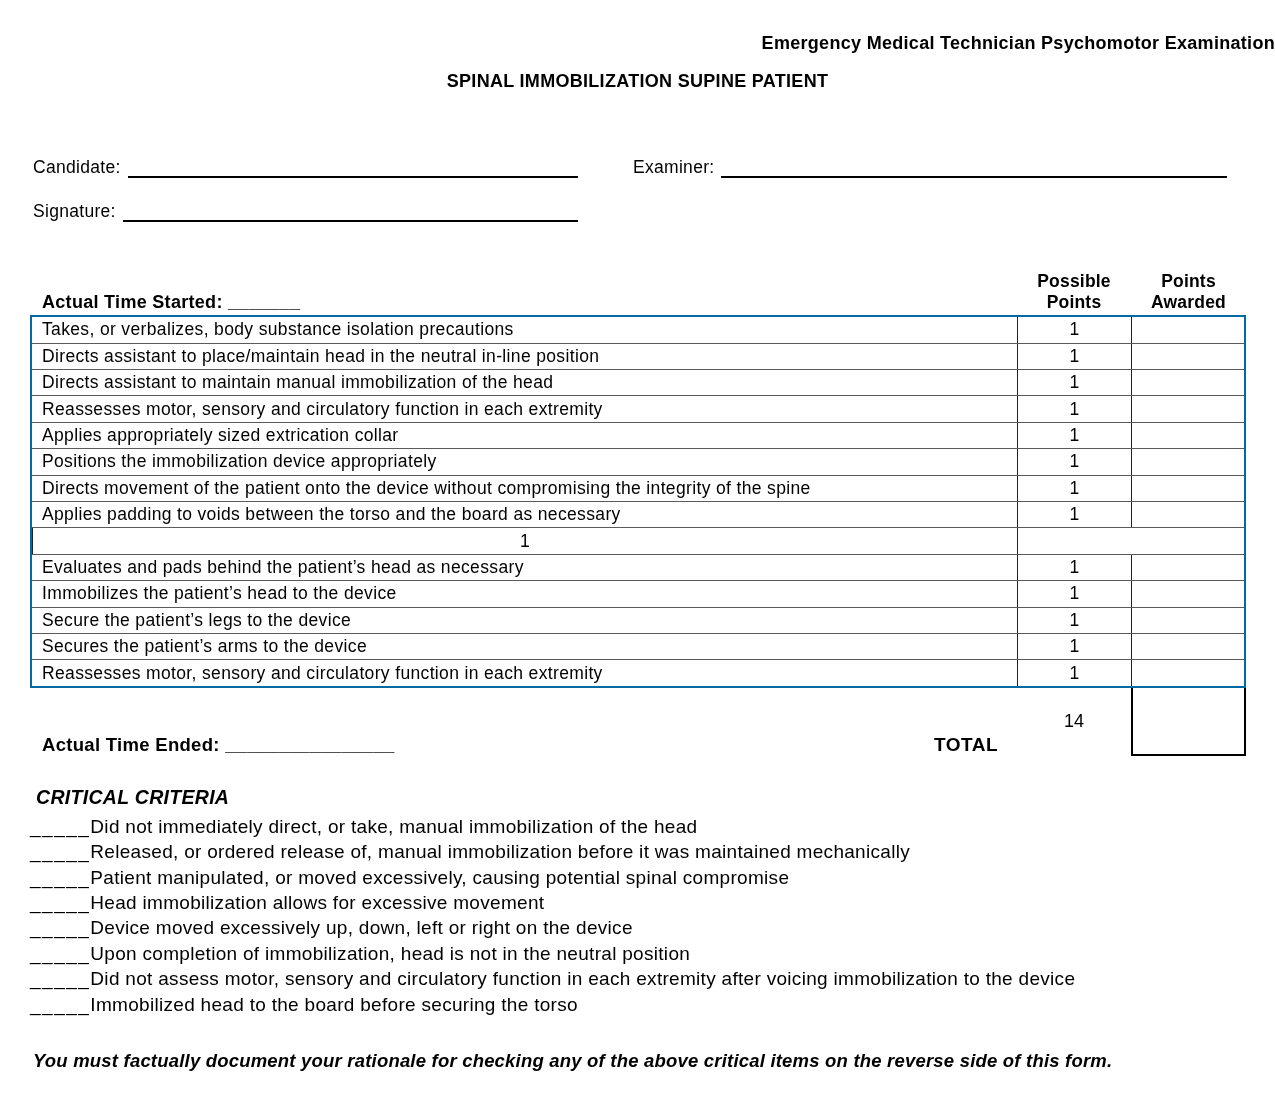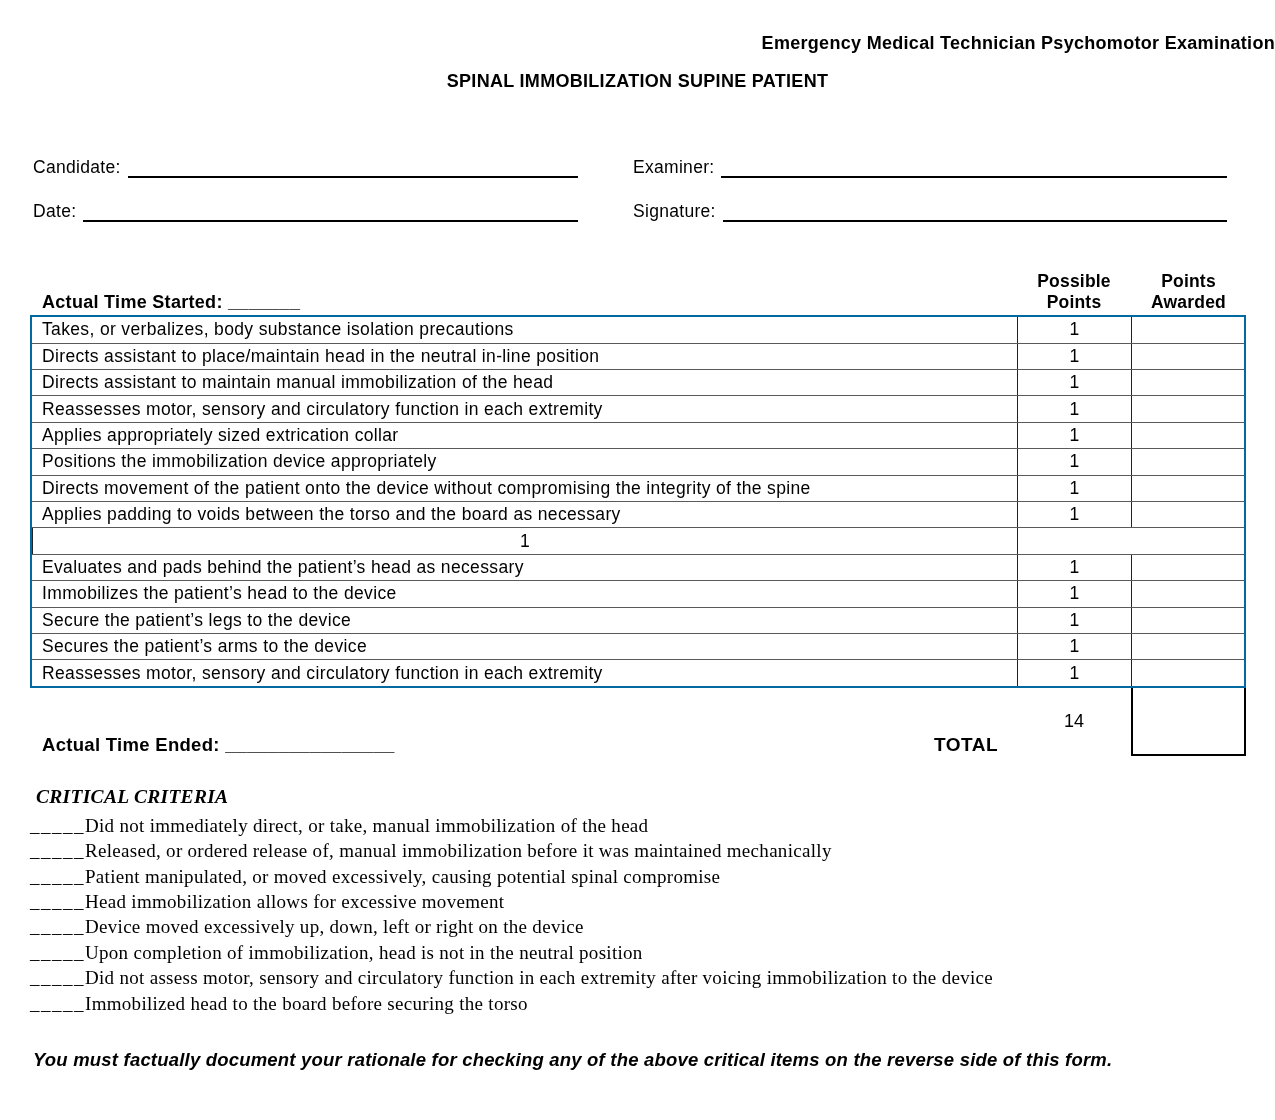--- a/index.html
+++ b/index.html
@@ -63,21 +63,21 @@
   .sf-left{
     display:flex;align-items:center;justify-content:space-between;
     padding-left:12px;
     margin-top:46px;
   }
   .sf-left .ended{font-weight:bold;font-size:18.5px;letter-spacing:0.3px;}
   .sf-left .total{font-weight:bold;font-size:19px;letter-spacing:0.5px;padding-right:19px;}
   .sf-pts{display:flex;align-items:center;justify-content:center;font-size:18px;}
   .sf-box{border:2px solid #000;border-top:none;box-sizing:border-box;}
   
-  .critical{margin:46px 30px 0 30px;font-family:Liberation Serif, serif;}
+  .critical{margin:46px 30px 0 30px;}
   .crit-head{
     font-weight:bold;font-style:italic;font-size:19.5px;
     margin-left:6px;letter-spacing:0.3px;
   }
   .crit-list{margin-top:5px;}
   .crit-item{font-size:19px;line-height:25.4px;letter-spacing:0.3px;white-space:nowrap;}
   .crit-item .blank{letter-spacing:1.5px;}
   
   .note{
     margin:31px 60px 0 33px;
@@ -94,24 +94,20 @@
   <div class="title">Emergency Medical Technician Psychomotor Examination</div>
   <div class="subtitle">SPINAL IMMOBILIZATION SUPINE PATIENT</div>
 
   <div class="info-grid">
     <div class="field">
       <span class="flabel">Candidate:</span>
       <span class="fline"></span>
     </div>
     <div class="field">
       <span class="flabel">Examiner:</span>
-      <span class="fline"></span>
-    </div>
-    <div class="field">
-      <span class="flabel">Date:</span>
       <span class="fline"></span>
     </div>
     <div class="field">
       <span class="flabel">Signature:</span>
       <span class="fline"></span>
     </div>
   </div>
 
   <div class="sheet">
     <div class="sheet-head">

